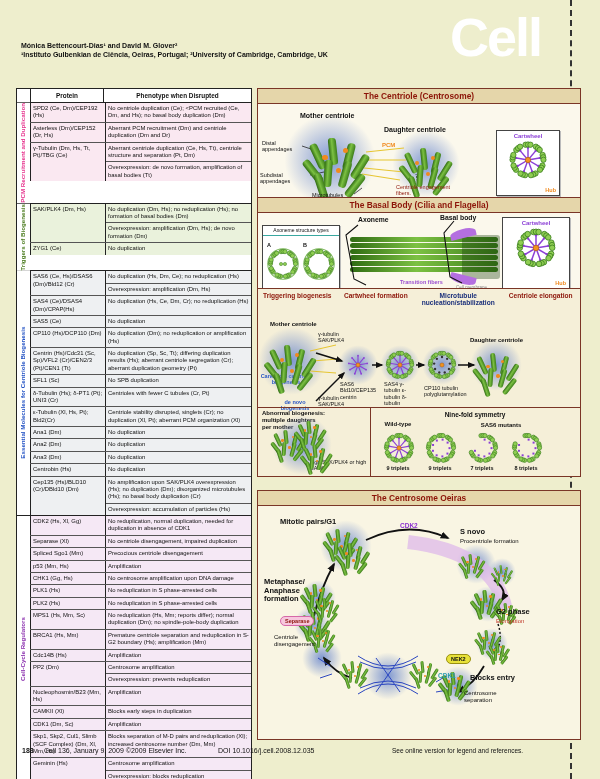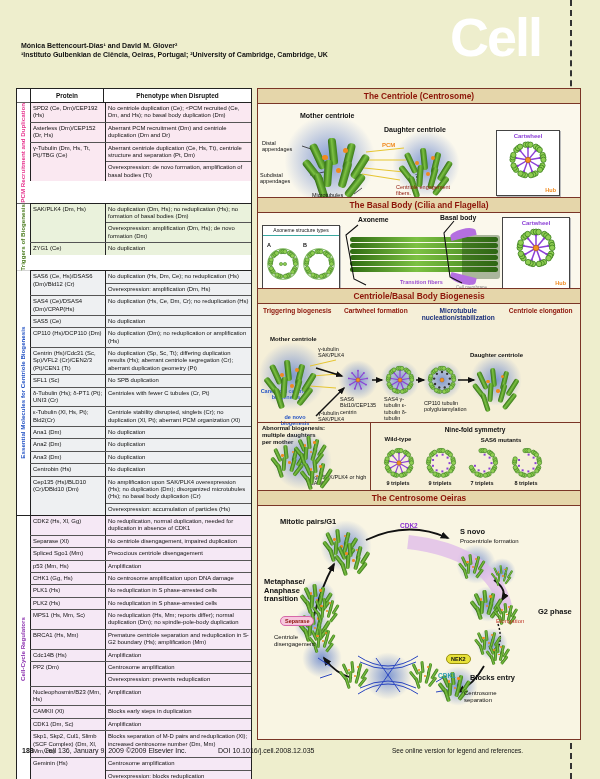--- a/index.html
+++ b/index.html
@@ -542,21 +542,20 @@
               <circle cx="-8.999026535611552" cy="-10.72462220366569" r="2.4" fill="#8fce52" stroke="#3a7d1e" stroke-width="0.7"></circle>
               <circle cx="-7.175456943673631" cy="-12.021348412282453" r="2.4" fill="#8fce52" stroke="#3a7d1e" stroke-width="0.7"></circle>
               <circle r="2.4" fill="#f2921e" stroke="#b35f08" stroke-width="0.6"></circle>
             </svg></span>
         <div class="cw-h">Hub</div>
       </div>
     </div>
   </div>
 
   <div class="panel" style="top:288px;">
-    <div class="phead">Centriole/Basal Body Biogenesis</div>
     <div class="pbody" id="p3body" style="height:187px;background:#f5efd8;">
       <div style="display:flex;text-align:center;font-weight:bold;font-size:6.6px;line-height:1.1;padding-top:3px;">
         <div style="flex:1;color:#8c1408;">Triggering biogenesis</div>
         <div style="flex:1;color:#8c1408;">Cartwheel formation</div>
         <div style="flex:1.1;color:#1a2f7a;">Microtubule nucleation/stabilization</div>
         <div style="flex:1;color:#8c1408;">Centriole elongation</div>
       </div>
       <div class="lbl b" style="left:12px;top:32px;font-size:6px;">Mother centriole</div>
       <div class="lbl b" style="left:2px;top:84px;width:52px;color:#2453c4;text-align:center;">Canonical centriole biogenesis</div>
       <div class="lbl b" style="left:14px;top:110px;width:46px;color:#2453c4;text-align:center;">de novo biogenesis</div>
@@ -1177,27 +1176,27 @@
           <div class="bar" style="left:-7.699999999999999px;top:6.3px;width:3.15px;height:11.2px;border-radius:1.4px;transform:rotate(-18deg)"></div>
           <div class="bar" style="left:6.3px;top:5.6px;width:3.15px;height:11.2px;border-radius:1.4px;transform:rotate(38deg)"></div>
           <div class="abs" style="left:-5.6px;top:-1.4px;width:2.0999999999999996px;height:2.0999999999999996px;border-radius:50%;background:#f08a1e"></div>
           <div class="abs" style="left:2.8px;top:-4.199999999999999px;width:2.0999999999999996px;height:2.0999999999999996px;border-radius:50%;background:#f08a1e"></div>
           <div class="abs" style="left:0px;top:4.199999999999999px;width:2.0999999999999996px;height:2.0999999999999996px;border-radius:50%;background:#f08a1e"></div>
         </div>
       <div class="lbl b" style="left:22px;top:12px;font-size:7.5px;">Mitotic pairs/G1</div>
       <div class="lbl b" style="left:142px;top:16px;font-size:6.5px;color:#8a2fd0;">CDK2</div>
       <div class="lbl b" style="left:202px;top:22px;font-size:7.5px;">S novo</div>
       <div class="lbl" style="left:202px;top:32px;font-size:6px;">Procentriole formation</div>
-      <div class="lbl b" style="left:238px;top:102px;font-size:7.5px;padding-left:42px;">G2 phase</div>
+      <div class="lbl b" style="left:238px;top:102px;font-size:7.5px;">G2 phase</div>
       <div class="lbl" style="left:238px;top:112px;font-size:6px;color:#c0392b;">Elongation</div>
       <div class="lbl b" style="left:212px;top:168px;font-size:7.5px;">Blocks entry</div>
       <div class="lbl" style="left:206px;top:184px;width:50px;font-size:6px;">Centrosome separation</div>
       <div class="lbl b" style="left:180px;top:166px;font-size:6.5px;color:#2a9db0;">CDK1</div>
       <div class="badge" style="left:188px;top:148px;background:#e8e23a;border:1px solid #998f10;">NEK2</div>
-      <div class="lbl b" style="left:6px;top:72px;width:60px;font-size:7.5px;">Metaphase/ Anaphase transition</div>
+      <div class="lbl b" style="left:6px;top:72px;width:60px;font-size:7.5px;">Metaphase/ Anaphase formation</div>
       <div class="badge" style="left:22px;top:110px;background:#f7c7dd;border:1px solid #d668a8;color:#8c1408;">Separase</div>
       <div class="lbl" style="left:16px;top:128px;width:52px;font-size:6px;">Centriole disengagement</div>
     </div>
   </div>
 
   <div class="abs foot b" style="left:22px;">188</div>
   <div class="abs foot" style="left:44px;">Cell 136, January 9, 2009 ©2009 Elsevier Inc.</div>
   <div class="abs foot" style="left:218px;">DOI 10.1016/j.cell.2008.12.035</div>
   <div class="abs foot" style="left:392px;font-size:6.5px;">See online version for legend and references.</div>
 

